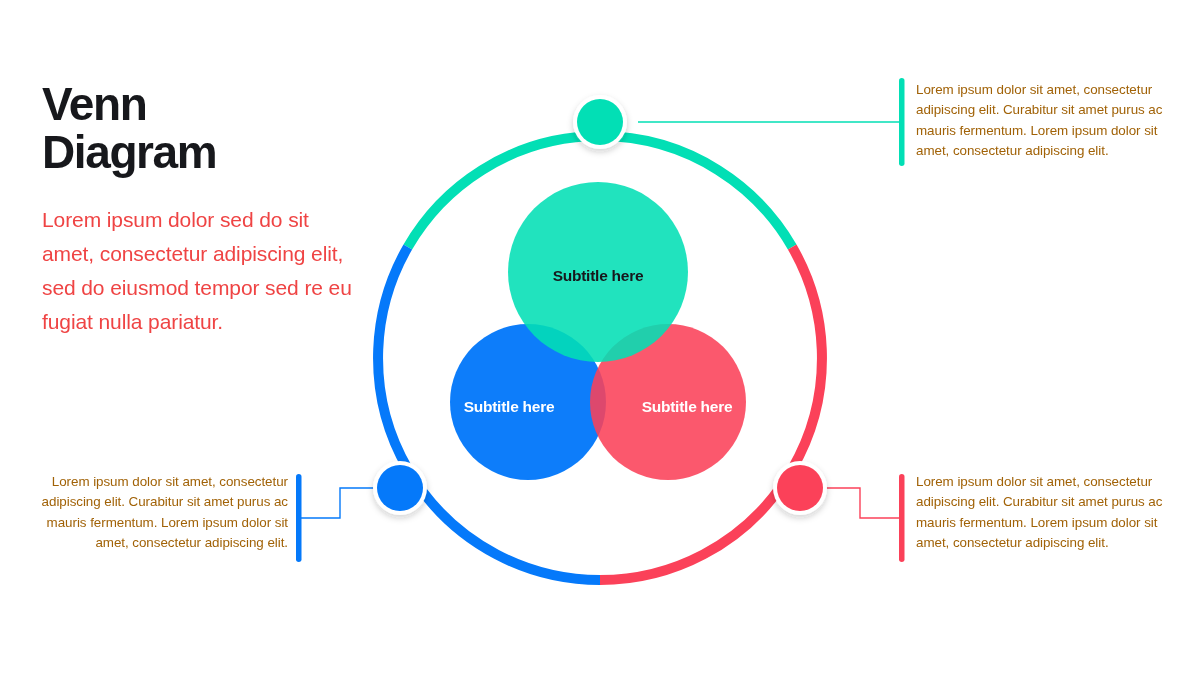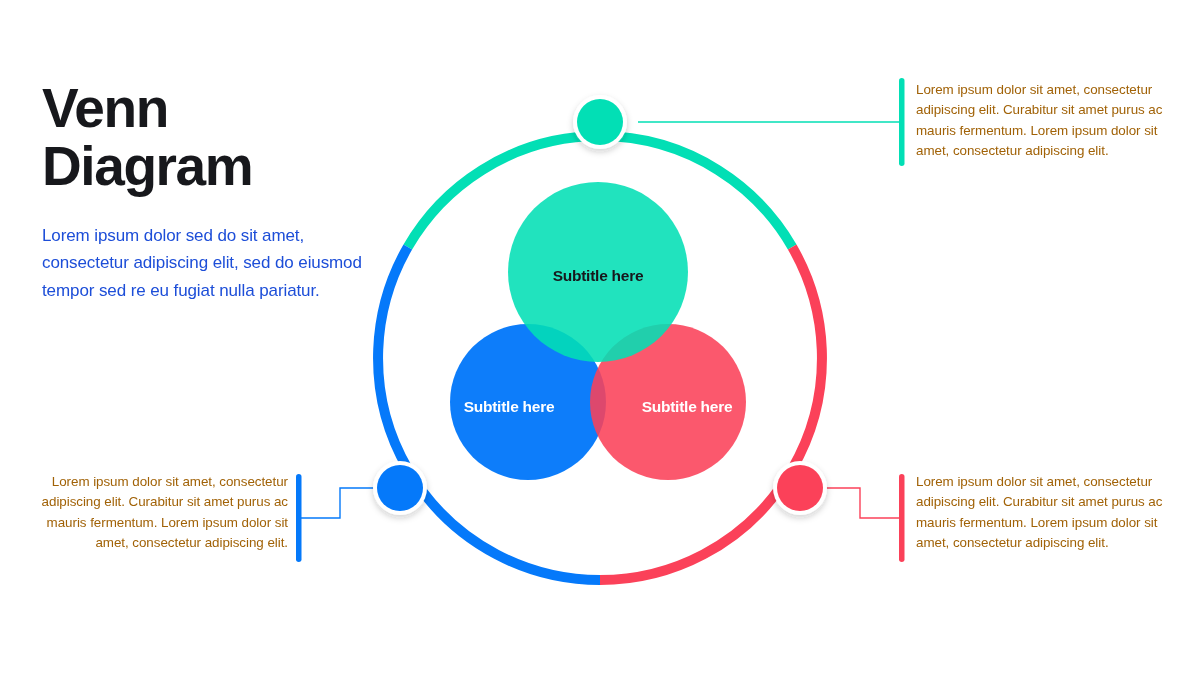--- a/index.html
+++ b/index.html
@@ -17,33 +17,33 @@
   }
 
   
   #left-panel {
     position: absolute;
     left: 42px;
     top: 80px;
     width: 320px;
   }
   #page-title {
-    font-size: 55px;
+    font-size: 46px;
     line-height: 1.05;
     font-weight: 700;
     letter-spacing: -1.4px;
     color: #17181c;
     margin: 0;
     white-space: pre-line;
   }
   #page-description {
     margin: 26px 0 0 0;
-    font-size: 17px;
+    font-size: 21px;
     line-height: 1.62;
-    color: #1d4ed8;
+    color: #ef4444;
     letter-spacing: -0.1px;
   }
 
   
   #venn-stage {
     position: absolute;
     left: 0;
     top: 0;
     width: 1200px;
     height: 675px;

